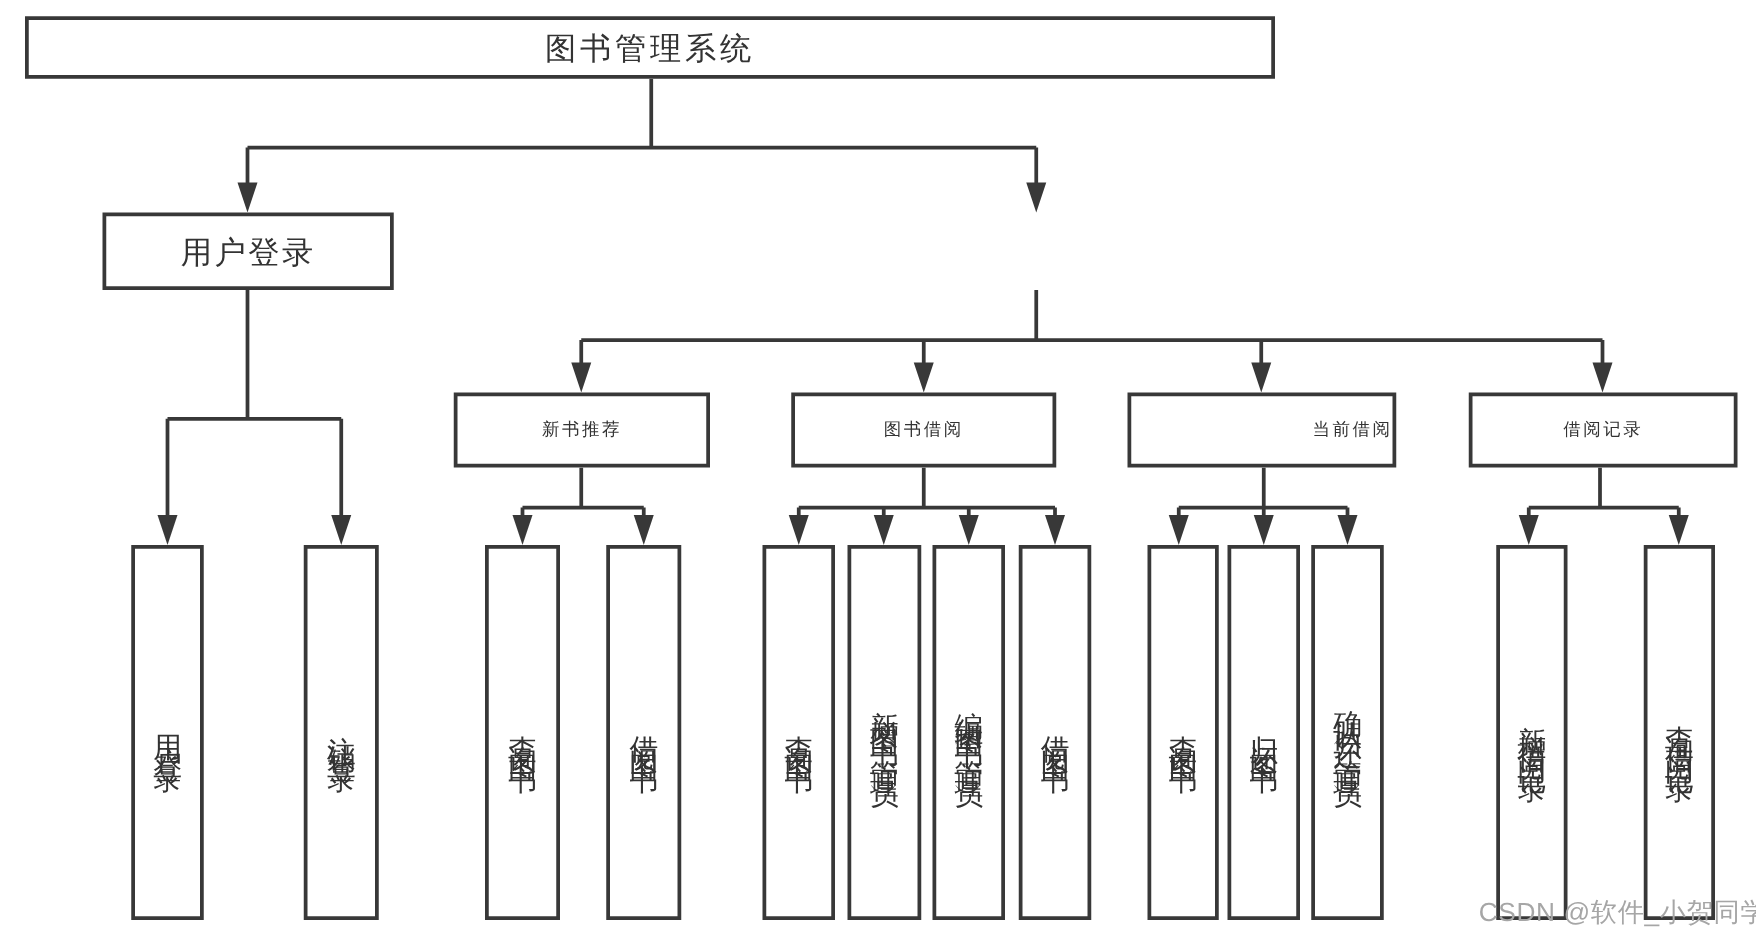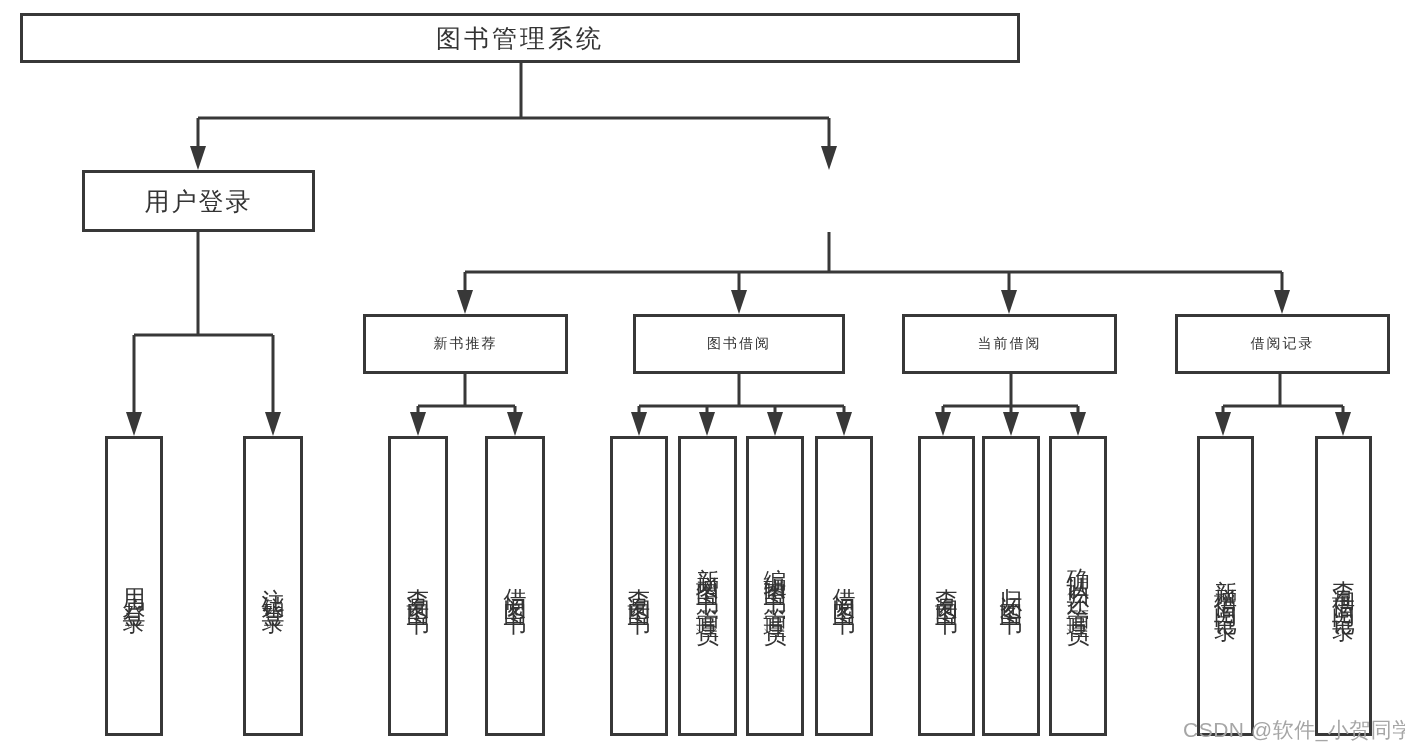--- a/index.html
+++ b/index.html
@@ -106,21 +106,21 @@
   <div class="node lvl2" style="left:82px; top:170px; width:233px; height:62px;">
     <span>用户登录</span>
   </div>
 
   <div class="node lvl3" style="left:363px; top:314px; width:205px; height:60px;">
     <span>新书推荐</span>
   </div>
   <div class="node lvl3" style="left:633px; top:314px; width:212px; height:60px;">
     <span>图书借阅</span>
   </div>
-  <div class="node lvl3" style="left:902px; top:314px; width:215px; height:60px;">
+  <div class="node lvl3" style="left:902px; top:314px; width:215px; height:60px;justify-content:flex-end;">
     <span>当前借阅</span>
   </div>
   <div class="node lvl3" style="left:1175px; top:314px; width:215px; height:60px;">
     <span>借阅记录</span>
   </div>
 
   <div class="node v" style="left:105px; top:436px; width:58px; height:300px;">
     <span>用户登录</span>
   </div>
   <div class="node v" style="left:243px; top:436px; width:60px; height:300px;">

